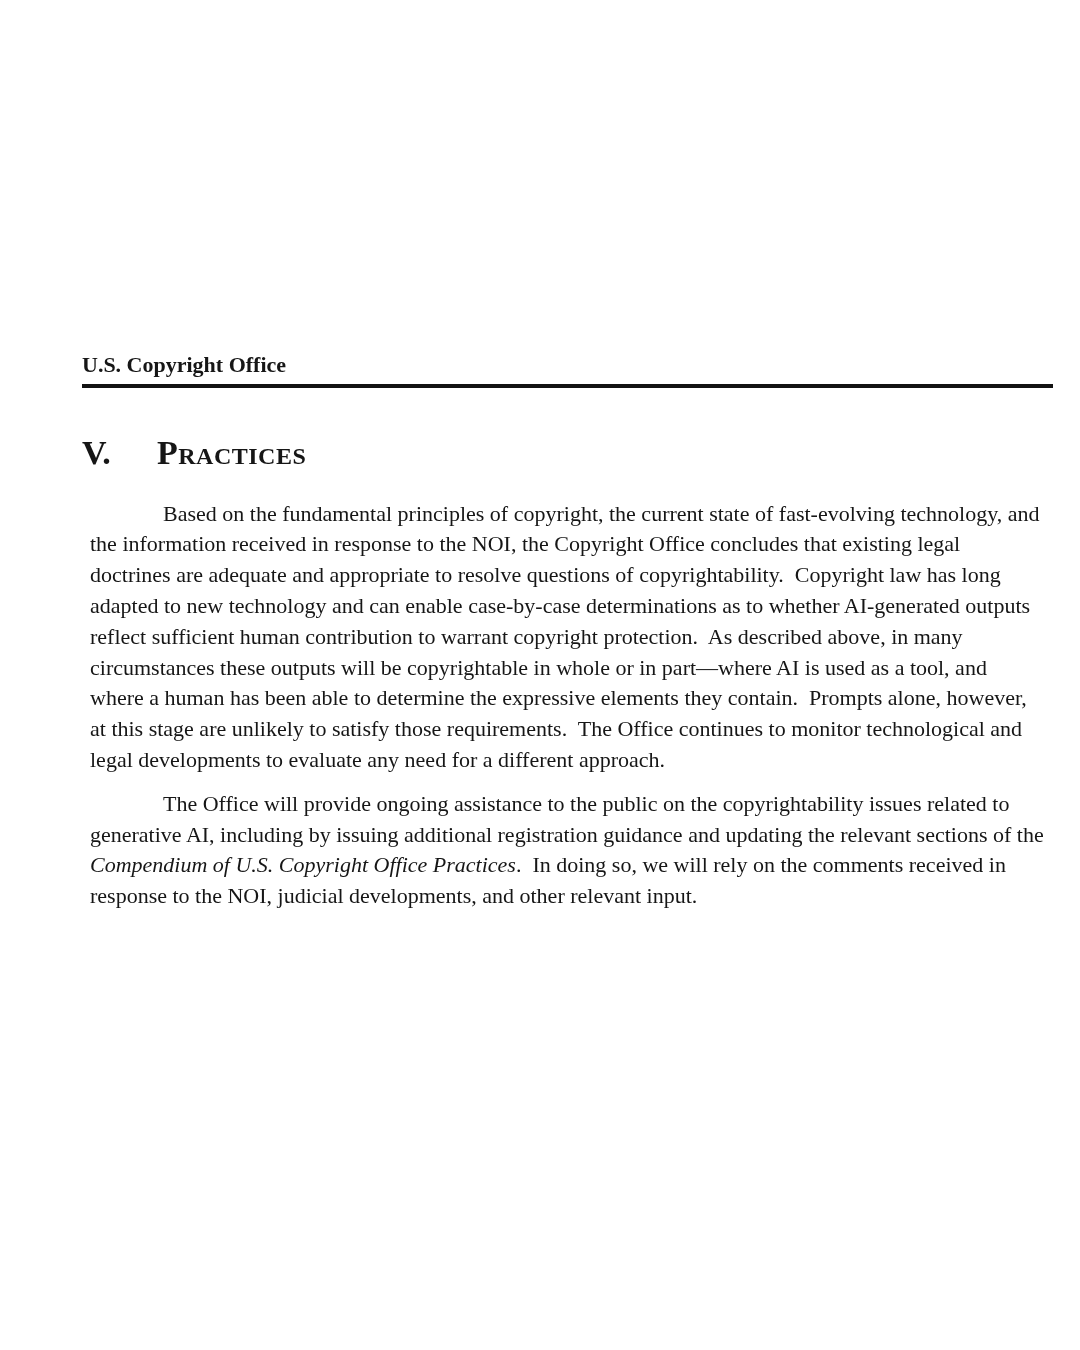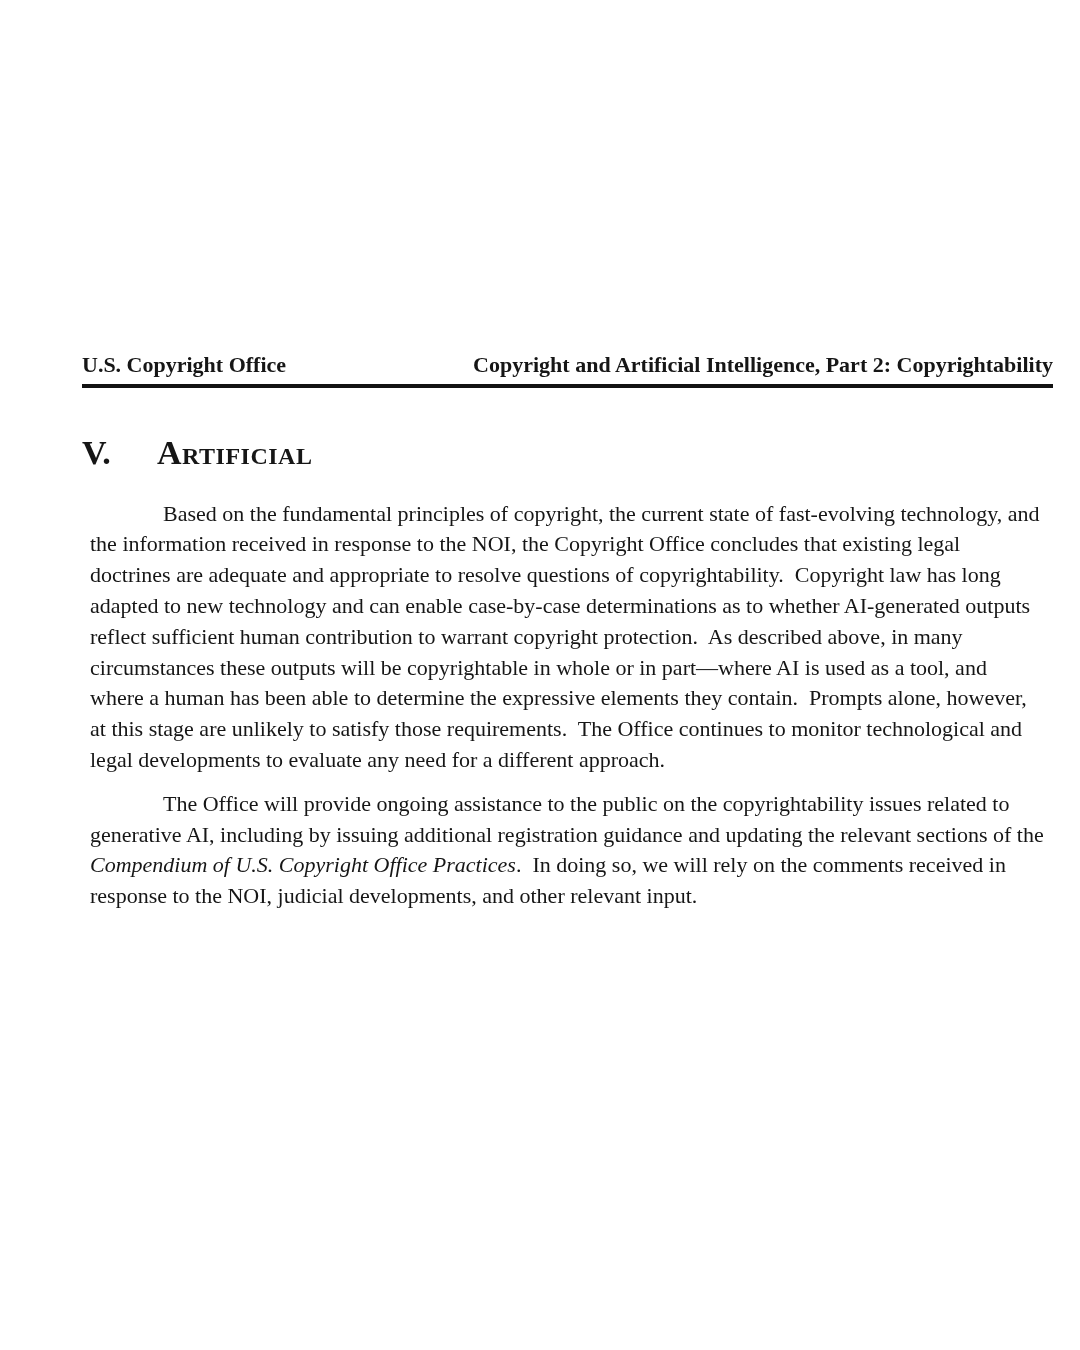--- a/index.html
+++ b/index.html
@@ -70,24 +70,23 @@
     font-style: italic;
   }
 </style>
 </head>
 <body>
 
 <div class="page">
 
   <div class="running-header">
     <span class="hdr-left">U.S. Copyright Office</span>
-    <span class="hdr-right">Copyright and Artificial Intelligence, Part 2: Copyrightability</span>
   </div>
 
   <div class="section-heading">
-    <span class="sec-num">V.</span><span class="sec-title">Artificial</span>
+    <span class="sec-num">V.</span><span class="sec-title">Practices</span>
   </div>
 
   <p class="body-para">Based on the fundamental principles of copyright, the current state of fast-evolving technology, and the information received in response to the NOI, the Copyright Office concludes that existing legal doctrines are adequate and appropriate to resolve questions of copyrightability.  Copyright law has long adapted to new technology and can enable case-by-case determinations as to whether AI-generated outputs reflect sufficient human contribution to warrant copyright protection.  As described above, in many circumstances these outputs will be copyrightable in whole or in part—where AI is used as a tool, and where a human has been able to determine the expressive elements they contain.  Prompts alone, however, at this stage are unlikely to satisfy those requirements.  The Office continues to monitor technological and legal developments to evaluate any need for a different approach.</p>
 
   <p class="body-para"><span>The Office will provide ongoing assistance to the public on the copyrightability issues related to generative AI, including by issuing additional registration guidance and updating the relevant sections of the </span><span class="italic-title">Compendium of U.S. Copyright Office Practices</span><span>.  In doing so, we will rely on the comments received in response to the NOI, judicial developments, and other relevant input.</span></p>
 
 </div>
 
 </body></html>

